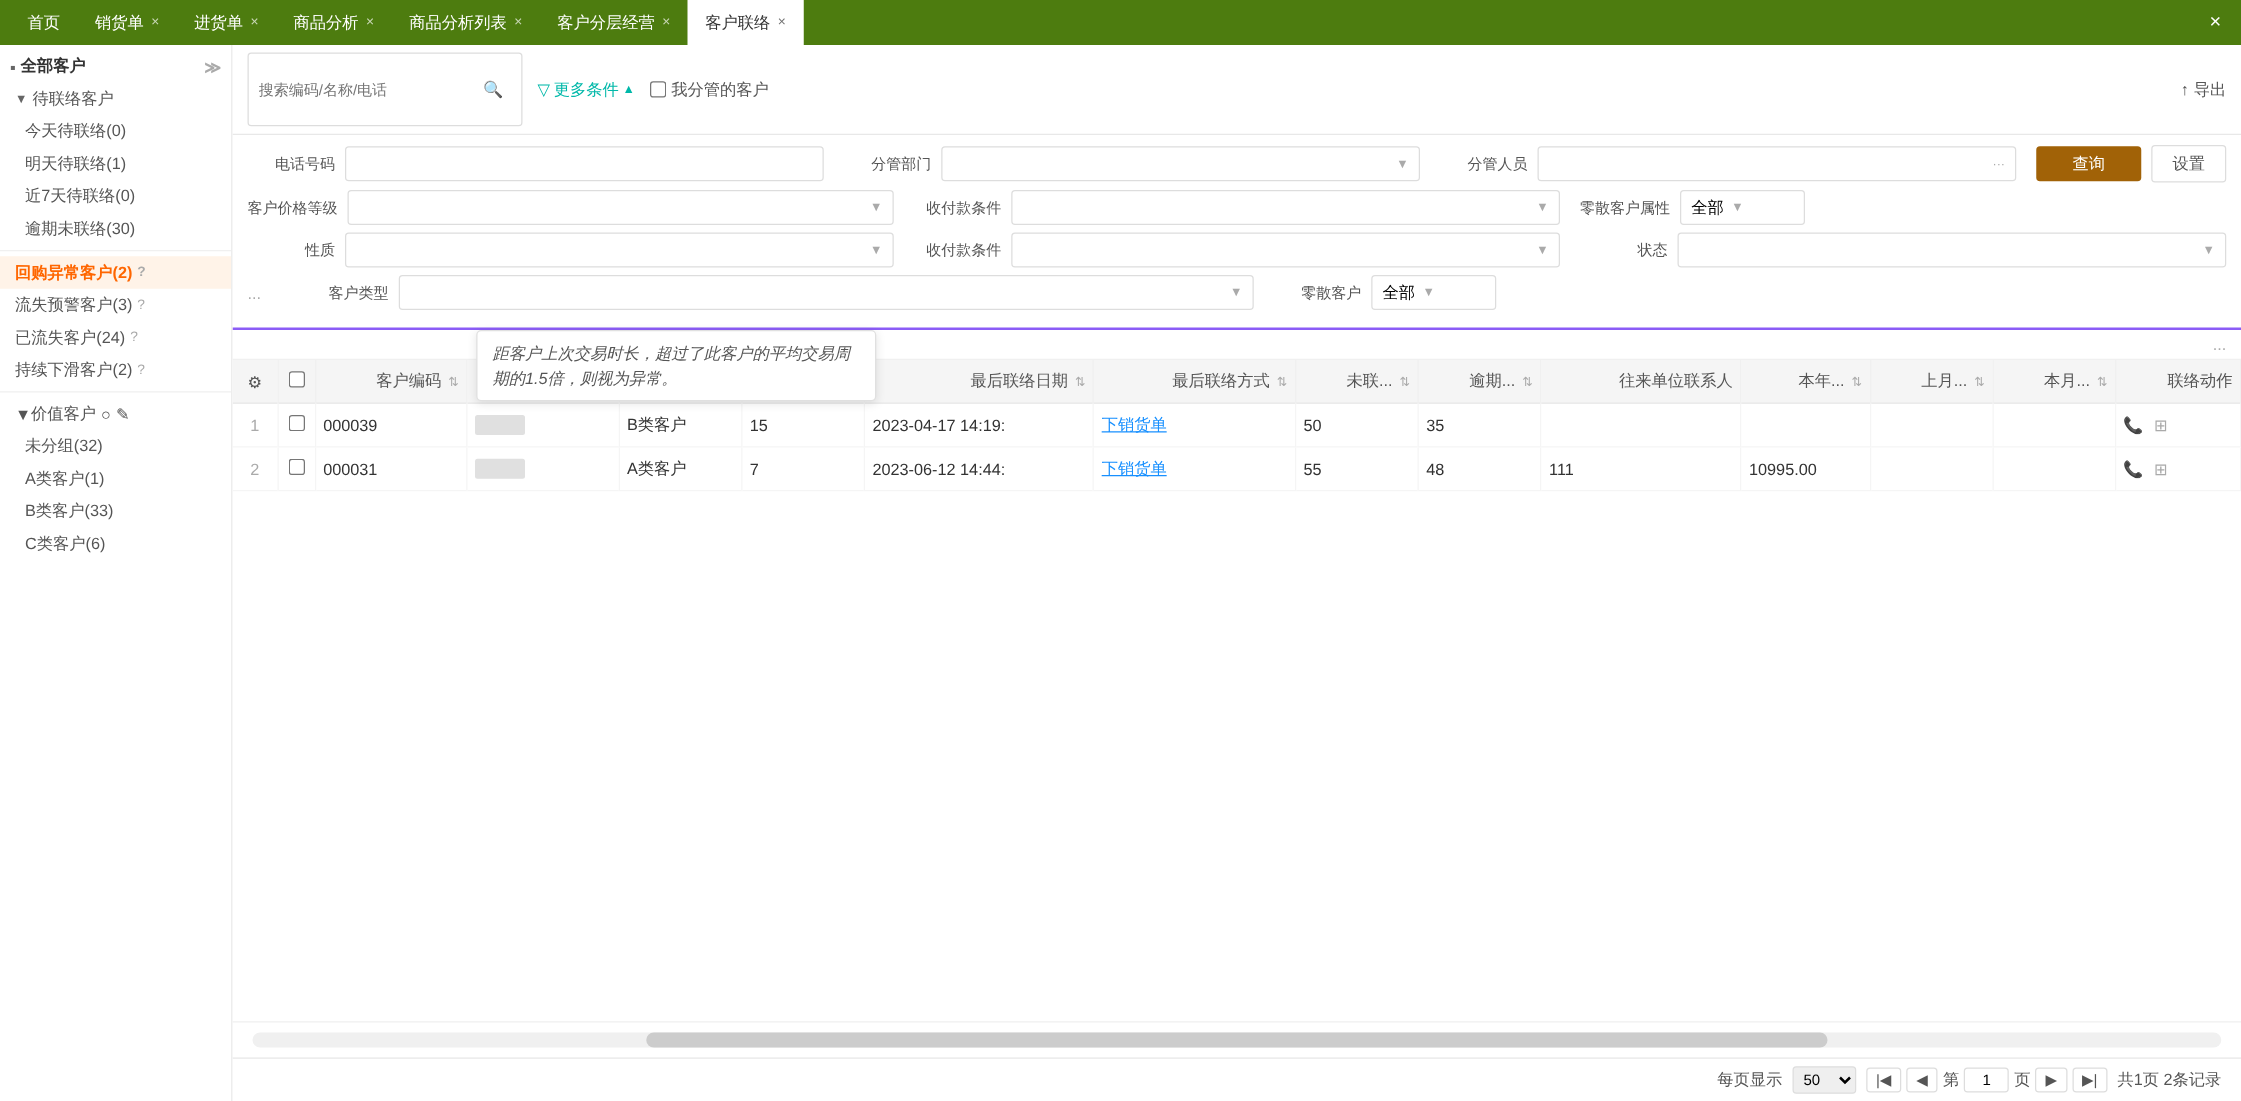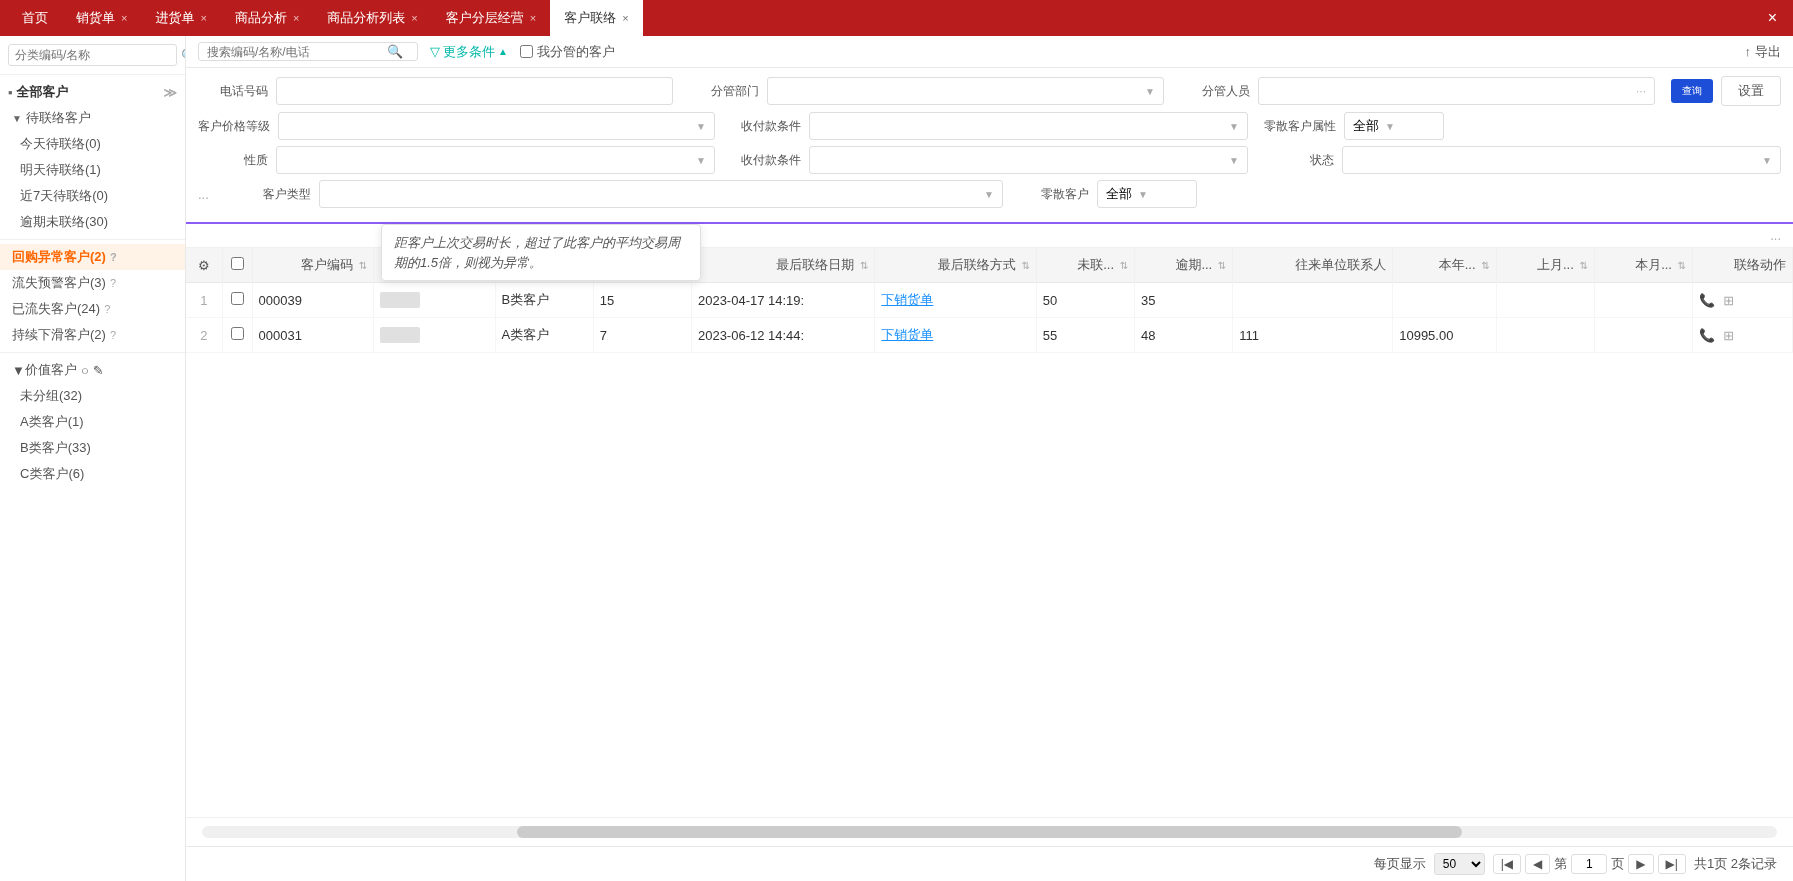--- a/index.html
+++ b/index.html
@@ -1,21 +1,21 @@
 <!DOCTYPE html>
 <html><head>
   <meta charset="utf-8">
   <style>
     * { box-sizing: border-box; margin: 0; padding: 0; font-family: 'Microsoft YaHei', Arial, sans-serif; font-size: 13px; }
     body { background: #f5f5f5; width: 1793px; height: 881px; overflow: hidden; }
 
     
     .top-nav {
       display: flex; align-items: center;
-      background: #b91c1c; height: 36px; padding: 0 8px;
+      background: #4d7c0f; height: 36px; padding: 0 8px;
       color: white;
       text-align: center;
     }
     .nav-item {
       padding: 0 14px; height: 36px; display: flex; align-items: center;
       cursor: pointer; color: white; font-size: 13px; white-space: nowrap;
     }
     .nav-item.active {
       background: white; color: #333;
     }
@@ -75,21 +75,21 @@
       background: #f5f5f5;
     }
 
     
     .filter-bar {
       background: white; padding: 6px 12px; display: flex; align-items: center;
       border-bottom: 1px solid #e8e8e8; gap: 12px;
     }
     .search-input-wrap {
       display: flex; align-items: center; border: 1px solid #ddd;
-      border-radius: 3px; padding: 1px 8px; width: 220px;
+      border-radius: 3px; padding: 21px 8px; width: 220px;
     }
     .search-input-wrap input {
       border: none; outline: none; font-size: 12px; width: 180px;
     }
     .search-input-wrap .search-icon { color: #aaa; font-size: 13px; }
     .more-conditions {
       display: flex; align-items: center; color: #00b8a9; cursor: pointer; font-size: 12px;
     }
     .more-conditions .arrow { margin-left: 3px; font-size: 10px; }
     .my-customer-check {
@@ -118,22 +118,22 @@
       font-size: 12px; background: white; color: #333; cursor: pointer;
       display: flex; align-items: center; justify-content: space-between; min-height: 28px;
     }
     .filter-select .chevron { color: #aaa; font-size: 10px; }
     .filter-input {
       flex: 1; border: 1px solid #ddd; border-radius: 3px; padding: 4px 8px;
       font-size: 12px; outline: none; min-height: 28px;
     }
     .filter-actions { display: flex; gap: 8px; align-items: center; }
     .btn-query {
-      background: #1d4ed8; color: white; border: none; border-radius: 3px;
-      padding: 5px 11px; cursor: pointer; font-size: 10px;
+      background: #a16207; color: white; border: none; border-radius: 3px;
+      padding: 5px 29px; cursor: pointer; font-size: 13px;
     }
     .btn-setting {
       background: white; color: #555; border: 1px solid #ddd; border-radius: 3px;
       padding: 5px 16px; cursor: pointer; font-size: 13px;
     }
     .inline-select {
       display: flex; align-items: center; border: 1px solid #ddd; border-radius: 3px;
       padding: 4px 8px; background: white; cursor: pointer; font-size: 12px;
       min-height: 28px; min-width: 100px;
     }
@@ -222,24 +222,20 @@
     <span>客户联络</span>
     <span class="close-x">×</span>
   </div>
   <div class="nav-spacer"></div>
   <div class="nav-close">×</div>
 </div>
 
 <div class="main-layout">
 
   <div class="sidebar">
-    <div class="sidebar-search">
-      <input type="text" placeholder="分类编码/名称" style="">
-      <span class="search-icon">🔍</span>
-    </div>
 
     <div class="sidebar-section-header">
       <span class="collapse-icon">▪</span>
       <span>全部客户</span>
       <span class="expand-icon">≫</span>
     </div>
 
     <div class="sidebar-group-label">
       <span class="arrow">▼</span>
       <span>待联络客户</span>

